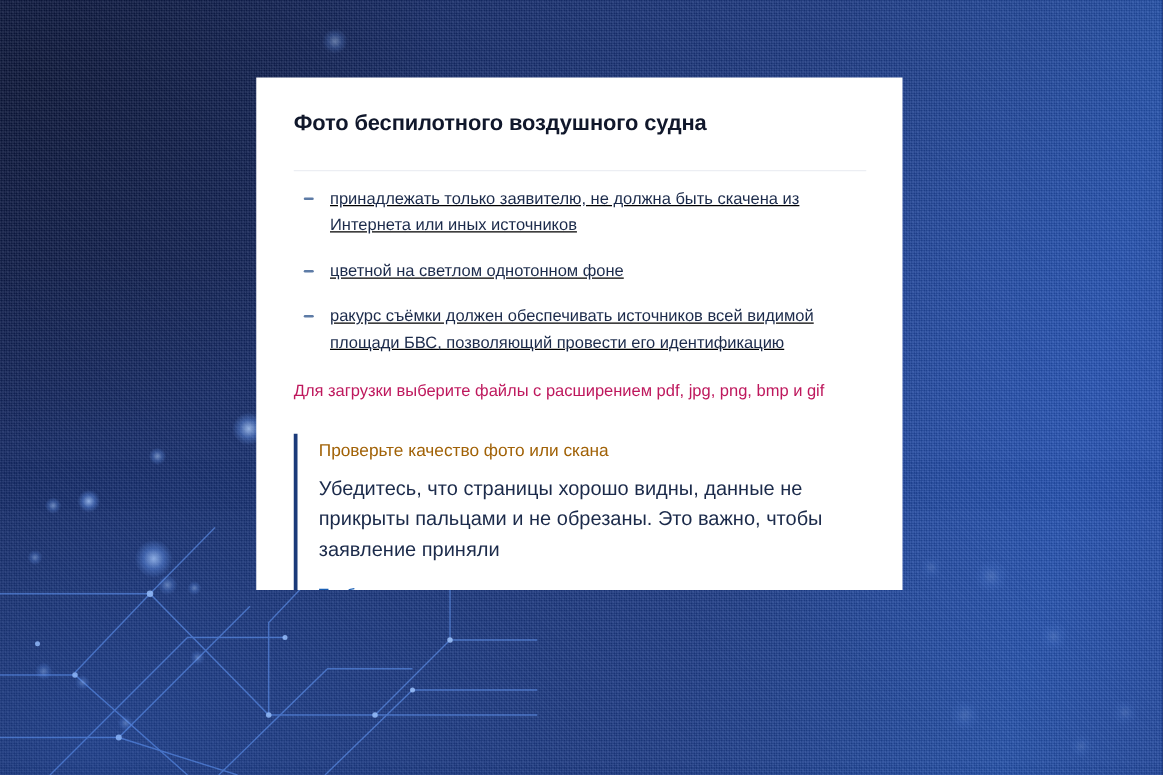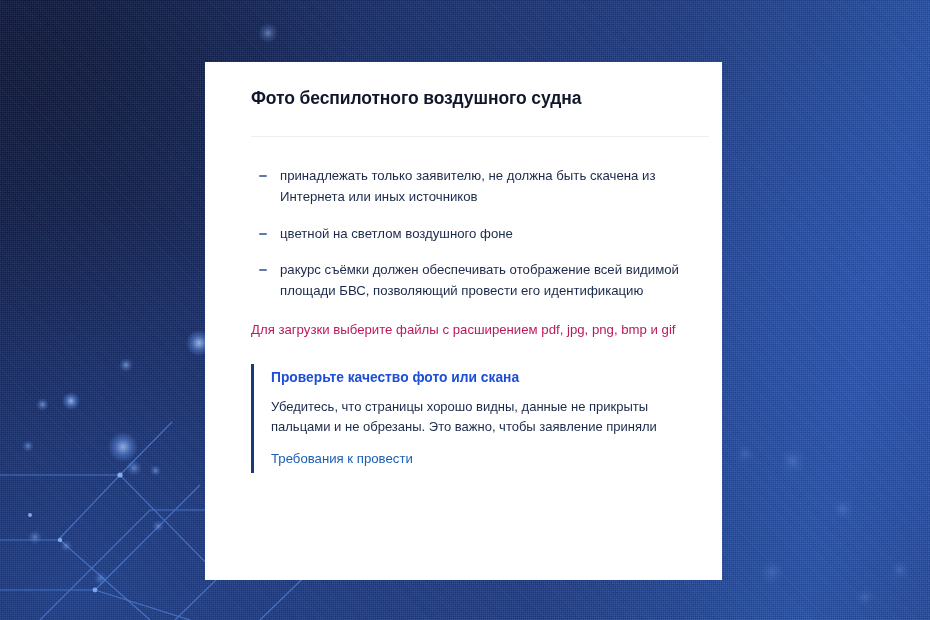--- a/index.html
+++ b/index.html
@@ -64,24 +64,24 @@
     border-radius: 50%;
     background: radial-gradient(circle, rgba(186,214,255,0.80) 0%, rgba(118,168,255,0.38) 38%, rgba(80,140,240,0) 72%);
   }
 
   
   .card {
     position: absolute;
     left: 205px;
     top: 62px;
     width: 517px;
-    height: 518px;
+    height: 410px;
     background: #ffffff;
     box-sizing: border-box;
-    padding: 26px 30px 0 46px;
+    padding: 26px 30px 0 30px;
     overflow: hidden;
   }
   .card-title {
     margin: 0;
     font-size: 17.5px;
     font-weight: bold;
     color: #10172b;
     letter-spacing: -0.1px;
     line-height: 1.25;
   }
@@ -93,22 +93,23 @@
   }
   .intro {
     margin: 23px 0 0 0;
     font-size: 13.2px;
     color: #1b2a4a;
     line-height: 1.45;
   }
 
   .bullets {
     list-style: none;
-    margin: 29px 0 0 0;
+    margin: 12px 0 0 0;
     padding: 0;
+    text-decoration: underline;
   }
   .bullets li {
     position: relative;
     padding-left: 29px;
     font-size: 13.2px;
     color: #1b2a4a;
     line-height: 1.58;
     margin-bottom: 16px;
   }
   .bullets li:last-child { margin-bottom: 0; }
@@ -132,27 +133,27 @@
   
   .callout {
     margin: 25px 0 0 0;
     border-left: 3px solid #1b3a7a;
     padding: 4px 0 6px 17px;
     background: #ffffff;
   }
   .callout-title {
     margin: 0;
     font-size: 13.8px;
-    font-weight: bold;
-    color: #1d4ed8;
+    font-weight: normal;
+    color: #a16207;
     line-height: 1.4;
   }
   .callout-body {
     margin: 9px 0 0 0;
-    font-size: 13px;
+    font-size: 16px;
     color: #1b2a4a;
     line-height: 1.55;
   }
   .callout-link {
     display: inline-block;
     margin: 14px 0 0 0;
     font-size: 13.2px;
     color: #1a5fb4;
     text-decoration: none;
     cursor: pointer;
@@ -222,25 +223,25 @@
   <div class="divider"></div>
 
 
   <ul class="bullets">
     <li>
       <span class="dash"></span>
       <span>принадлежать только заявителю, не должна быть скачена из Интернета или иных источников</span>
     </li>
     <li>
       <span class="dash"></span>
-      <span>цветной на светлом воздушного фоне</span>
+      <span>цветной на светлом однотонном фоне</span>
     </li>
     <li>
       <span class="dash"></span>
-      <span>ракурс съёмки должен обеспечивать отображение всей видимой площади БВС, позволяющий провести его идентификацию</span>
+      <span>ракурс съёмки должен обеспечивать источников всей видимой площади БВС, позволяющий провести его идентификацию</span>
     </li>
   </ul>
 
   <p class="formats">Для загрузки выберите файлы с расширением pdf, jpg, png, bmp и gif</p>
 
   <div class="callout">
     <p class="callout-title">Проверьте качество фото или скана</p>
     <p class="callout-body">Убедитесь, что страницы хорошо видны, данные не прикрыты пальцами и не обрезаны. Это важно, чтобы заявление приняли</p>
     <a class="callout-link" href="#">Требования к провести</a>
   </div>

